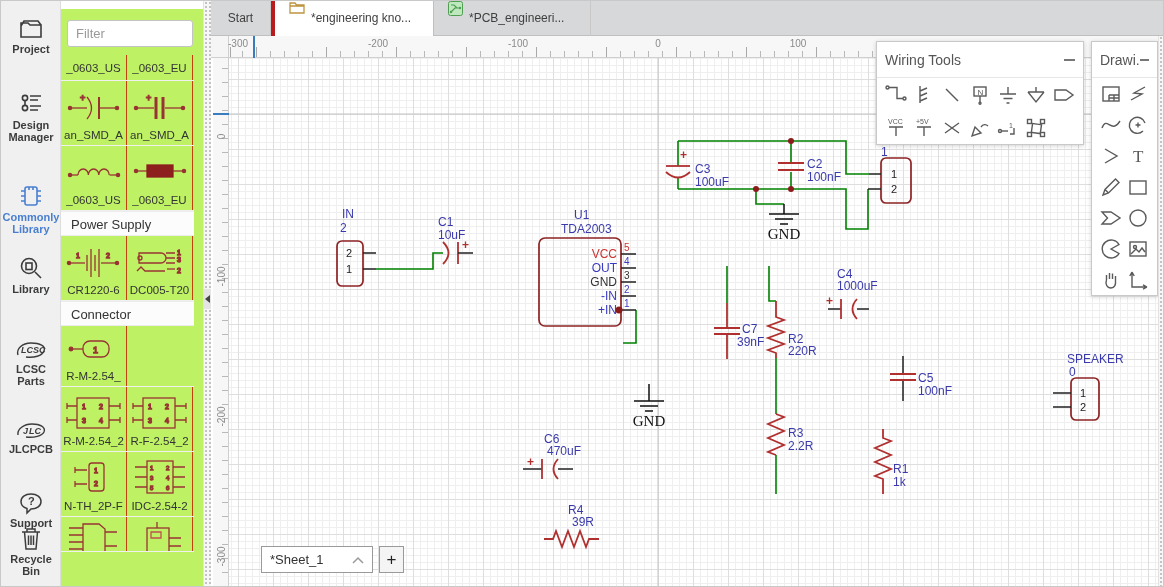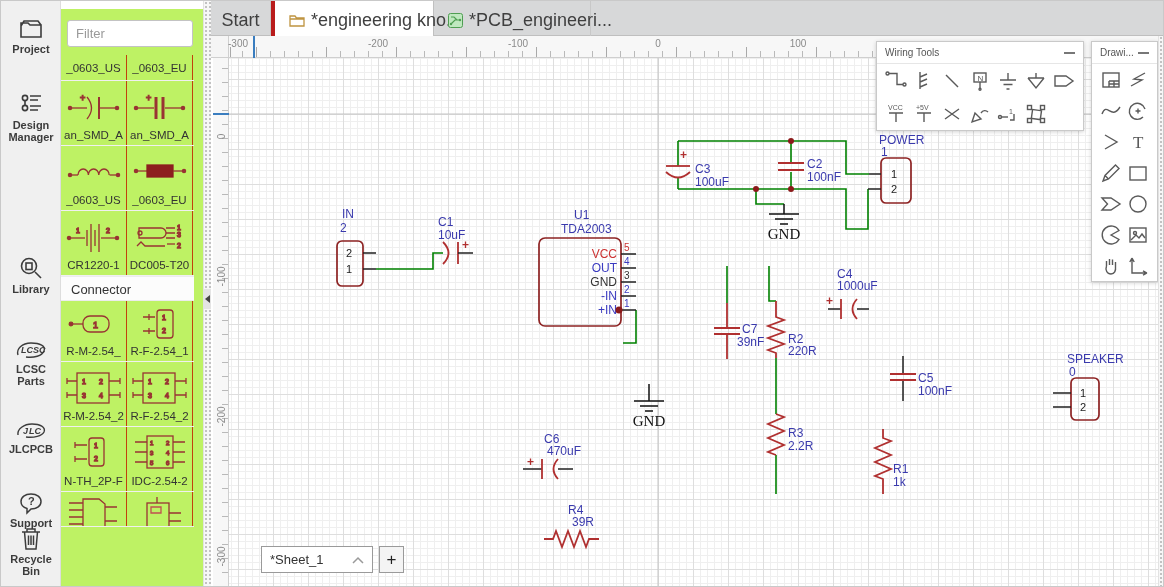--- a/index.html
+++ b/index.html
@@ -31,21 +31,21 @@
   .sym{stroke:#993333;fill:none;stroke-width:1.3;}
   .symtxt{fill:#5a2020;font-size:7px;font-family:"Liberation Sans",sans-serif;}
 
   
   #splitter{left:202px;top:0;width:8px;height:587px;background:#f7f7f7;background-image:radial-gradient(#c2c2c2 0.8px,transparent 0.9px);background-size:4px 4px;border-left:1px solid #e2e2e2;}
   #splitter .handle{position:absolute;left:0px;top:288px;width:8px;height:20px;background:#e4e4e4;}
   #splitter .handle:after{content:"";position:absolute;left:1px;top:6px;border-top:4px solid transparent;border-bottom:4px solid transparent;border-right:5px solid #444;}
 
   
   #tabbar{left:210px;top:0;width:954px;height:35px;background:#d7d8d9;border-bottom:1px solid #bfbfbf;display:flex;}
-  .tab{height:39px;line-height:35px;font-size:18px;color:#3f3f3f;padding:0 14px;white-space:nowrap;border-right:1px solid #c8c8c8;display:flex;align-items:center;gap:6px;cursor:pointer;}
+  .tab{height:39px;line-height:35px;font-size:12px;color:#3f3f3f;padding:0 14px;white-space:nowrap;border-right:1px solid #c8c8c8;display:flex;gap:6px;cursor:pointer;}
   .tab.active{background:#fff;border-right:1px solid #c0c0c0;border-left:4px solid #b91c1c;}
   .tab svg{flex:0 0 auto;}
 
   
   #canvas{left:210px;top:35px;width:954px;height:552px;background:#fff;overflow:hidden;text-decoration:underline;}
   #corner{left:0;top:0;width:18px;height:22px;background:#f5f5f5;border-right:1px solid #cfcfcf;border-bottom:1px solid #cfcfcf;}
   #topruler{left:18px;top:0;width:936px;height:22px;background:#f7f7f7;border-bottom:1px solid #cfcfcf;}
   #topruler .ticks{position:absolute;left:0;bottom:0;width:100%;height:6px;background-image:repeating-linear-gradient(90deg,#b9b9b9 0 1px,transparent 1px 14px);background-position-x:13px;}
   #topruler .ticks2{position:absolute;left:0;bottom:0;width:100%;height:10px;background-image:repeating-linear-gradient(90deg,#a9a9a9 0 1px,transparent 1px 70px);background-position-x:27px;}
   .hrlabel{position:absolute;top:2px;font-size:10px;color:#8a8a8a;transform:translateX(-50%);}
@@ -71,21 +71,21 @@
   .plus{fill:#b03030;font-size:12px;font-weight:bold;font-family:"Liberation Sans",sans-serif;}
   .wire{stroke:#008100;stroke-width:1.6;fill:none;}
   .pinline{stroke:#222;stroke-width:1.5;fill:none;}
   .comp{stroke:#b03030;stroke-width:1.8;fill:none;}
   .box{stroke:#8d2323;stroke-width:1.7;fill:none;}
   .dot{fill:#8b1a1a;}
   .gndsym{stroke:#111;stroke-width:1.5;fill:none;}
 
   
   .palette{position:absolute;background:#fff;border:1px solid #c9c9c9;box-shadow:0 1px 4px rgba(0,0,0,.18);}
-  .pal-title{height:22px;line-height:22px;padding:0 8px;font-size:10px;color:#555;border-bottom:1px solid #e6e6e6;display:flex;justify-content:space-between;align-items:center;}
+  .pal-title{height:36px;line-height:22px;padding:0 8px;font-size:14px;color:#555;border-bottom:1px solid #e6e6e6;display:flex;justify-content:space-between;align-items:center;}
   .minus{width:11px;height:2px;background:#777;cursor:pointer;}
   .icon-row{display:flex;padding:3px 5px;}
   .tool{width:28px;height:27px;display:flex;align-items:center;justify-content:center;cursor:pointer;border-radius:2px;}
   .tool svg{stroke:#5a5a5a;fill:none;stroke-width:1.4;}
   .tool text{stroke:none;fill:#5a5a5a;}
   #wiringpal{left:665px;top:5px;width:208px;}
   #drawpal{left:880px;top:5px;width:67px;}
   #drawpal .icon-row{padding:2px 5px;}
 
   
@@ -110,20 +110,29 @@
     <div class="side-item" style="top:90px">
       <svg width="26" height="26" viewBox="0 0 26 26">
           <g stroke="#3c3c3c" fill="none" stroke-width="1.6">
             <circle cx="7" cy="7" r="2.6"></circle>
             <circle cx="7" cy="17" r="2.6"></circle>
             <path d="M7,9.6 V14.4 M12,5 H23 M12,9 H20 M12,15 H23 M12,19 H20"></path>
           </g>
         </svg>
       <div class="side-label" style="width:56px;margin:2px auto 8px">Design Manager</div>
     </div>
+    <div class="side-item active" style="top:182px">
+      <svg width="26" height="26" viewBox="0 0 26 26">
+          <g stroke="#4a7fd0" fill="none" stroke-width="1.6">
+            <rect x="7" y="4" width="12" height="18" rx="2"></rect>
+            <path d="M7,8 H3 M7,13 H3 M7,18 H3 M19,8 H23 M19,13 H23 M19,18 H23 M11,4 V7 M15,4 V7"></path>
+          </g>
+        </svg>
+      <div class="side-label" style="width:58px;margin:2px auto 0">Commonly Library</div>
+    </div>
     <div class="side-item" style="top:254px">
       <svg width="26" height="26" viewBox="0 0 26 26">
           <g stroke="#3c3c3c" fill="none" stroke-width="1.6">
             <circle cx="11" cy="11" r="7.5"></circle>
             <rect x="8" y="8" width="6" height="6.5"></rect>
             <path d="M17,17 L23,23"></path>
           </g>
         </svg>
       <div class="side-label">Library</div>
     </div>
@@ -227,35 +236,36 @@
                 <path d="M9,22 H18"></path>
                 <rect x="18" y="16" width="26" height="12" fill="#8d1f1f" stroke="#8d1f1f"></rect>
                 <path d="M44,22 H53"></path>
                 <circle cx="55" cy="22" r="1.6" fill="#993333"></circle>
               </g>
             </svg>
           <div class="lib-cap">_0603_EU</div>
         </div>
       </div>
 
+      <div class="lib-header">Power Supply</div>
 
       <div class="lib-row">
         <div class="lib-cell">
           <svg width="62" height="44" viewBox="0 0 62 44">
               <g class="sym">
                 <circle cx="6" cy="24" r="1.6" fill="#993333"></circle>
                 <path d="M8,24 H22"></path>
                 <text x="13" y="19" class="symtxt">1</text>
                 <path d="M24,16 V32 M28,10 V38 M32,16 V32 M36,10 V38"></path>
                 <path d="M38,24 H52"></path>
                 <text x="43" y="19" class="symtxt">2</text>
                 <circle cx="54" cy="24" r="1.6" fill="#993333"></circle>
               </g>
             </svg>
-          <div class="lib-cap">CR1220-1</div>
+          <div class="lib-cap">CR1220-6</div>
         </div>
         <div class="lib-cell">
           <svg width="62" height="44" viewBox="0 0 62 44">
               <g class="sym">
                 <path d="M10,14 h22 a5,5 0 0 1 0,10 h-22 z"></path>
                 <circle cx="11" cy="19" r="2"></circle>
                 <path d="M37,14 H46 M37,19 H46 M37,24 H46"></path>
                 <text x="48" y="16" class="symtxt">1</text>
                 <text x="48" y="23" class="symtxt">3</text>
                 <path d="M8,32 l4,-4 l4,4 H36"></path>
@@ -273,31 +283,20 @@
         <div class="lib-cell">
           <svg width="62" height="40" viewBox="0 0 62 40">
               <g class="sym">
                 <circle cx="8" cy="20" r="1.8" fill="#993333"></circle>
                 <path d="M10,20 H20"></path>
                 <rect x="20" y="12" width="26" height="16" rx="7"></rect>
                 <text x="30" y="24" class="symtxt" style="font-size:9px">1</text>
               </g>
             </svg>
           <div class="lib-cap">R-M-2.54_</div>
-        </div>
-        <div class="lib-cell">
-          <svg width="62" height="40" viewBox="0 0 62 40">
-              <g class="sym">
-                <path d="M14,13 H26 M20,10 V16 M14,27 H26 M20,24 V30"></path>
-                <rect x="28" y="6" width="16" height="28" rx="3"></rect>
-                <text x="33" y="16" class="symtxt">1</text>
-                <text x="33" y="29" class="symtxt">2</text>
-              </g>
-            </svg>
-          <div class="lib-cap">R-F-2.54_1</div>
         </div>
       </div>
 
       <div class="lib-row">
         <div class="lib-cell">
           <svg width="62" height="44" viewBox="0 0 62 44">
               <g class="sym">
                 <path d="M4,16 H14 M4,13 V19 M4,30 H14 M4,27 V33"></path>
                 <rect x="14" y="8" width="32" height="30"></rect>
                 <text x="19" y="19" class="symtxt">1</text>

